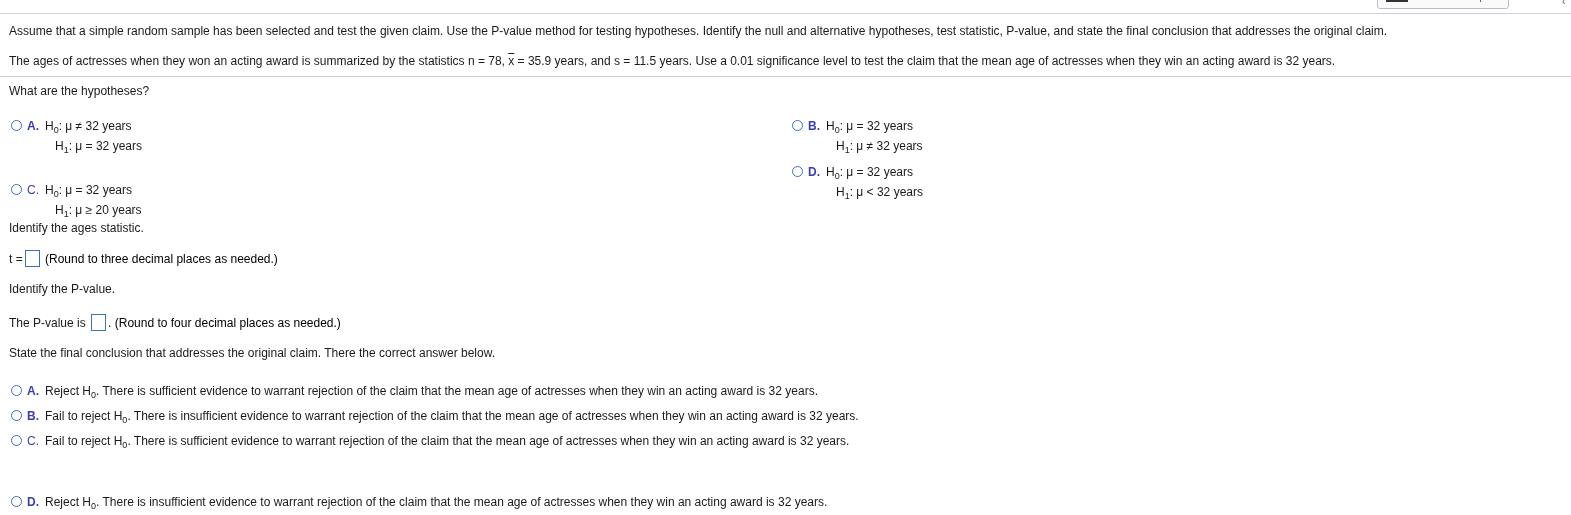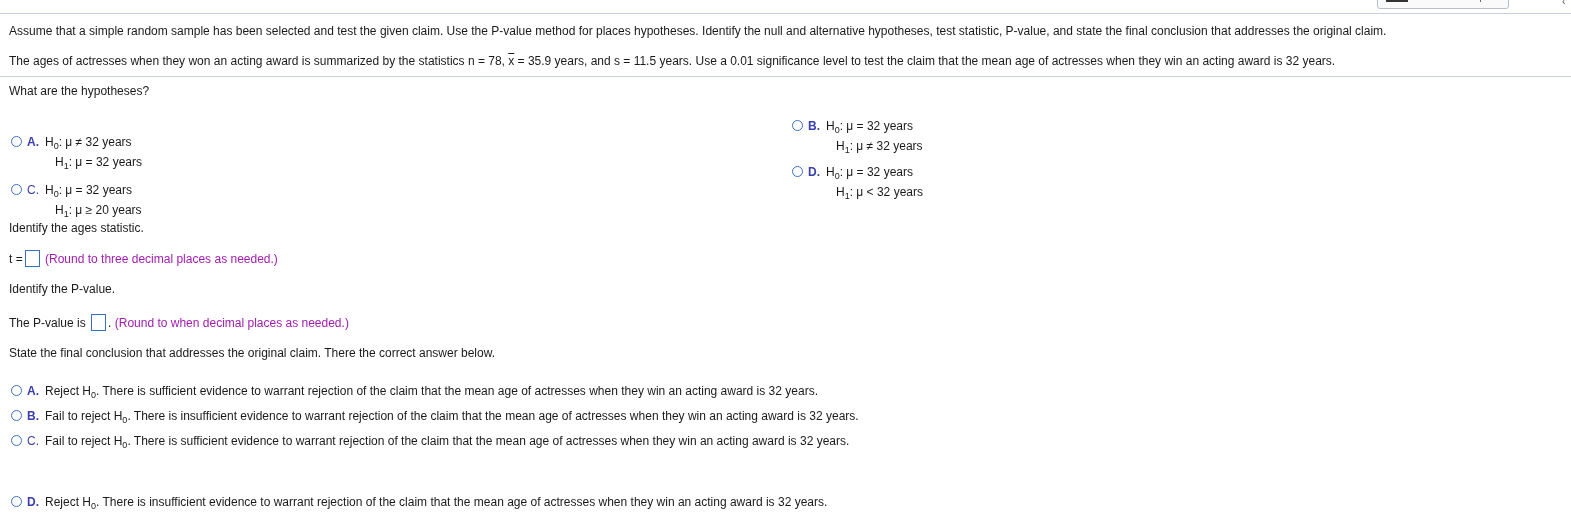--- a/index.html
+++ b/index.html
@@ -23,43 +23,43 @@
   }
   .letter { color: #3a3fb0; font-weight: bold; margin-right: 6px; }
   .letter.light { font-weight: normal; }
   .hyp { position: absolute; font-size: 12px; line-height: 20px; }
   .hyp .line2 { padding-left: 44px; }
   sub { font-size: 9px; vertical-align: -3px; line-height: 0; }
   .answer-box {
     display: inline-block; width: 15px; height: 17px; border: 1px solid #3b6fc4;
     box-sizing: border-box; vertical-align: -4px; background: #fff; margin: 0 2px;
   }
-  .hint { color: #a21caf; }
+  .hint { color: #000000; }
   .concl { position: absolute; left: 11px; line-height: 16px; }
 </style>
 </head>
 <body>
 
 <div class="topctl">
   <div class="bar"></div>
   <div class="tick"></div>
 </div>
 <div class="edge-glyph">‹</div>
 <div class="rule" style="top:13px;"></div>
 
-<div class="abs" style="left:9px; top:24px;">Assume that a simple random sample has been selected and test the given claim. Use the P-value method for places hypotheses. Identify the null and alternative hypotheses, test statistic, P-value, and state the final conclusion that addresses the original claim.</div>
+<div class="abs" style="left:9px; top:24px;">Assume that a simple random sample has been selected and test the given claim. Use the P-value method for testing hypotheses. Identify the null and alternative hypotheses, test statistic, P-value, and state the final conclusion that addresses the original claim.</div>
 
 <div class="abs" style="left:9px; top:54px;">
   <span>The ages of actresses when they won an acting award is summarized by the statistics n = 78, </span><span style="text-decoration: overline;">x</span><span> = 35.9 years, and s = 11.5 years. Use a 0.01 significance level to test the claim that the mean age of actresses when they win an acting award is 32 years.</span>
 </div>
 <div class="rule" style="top:76px;"></div>
 
 <div class="abs" style="left:9px; top:84px;">What are the hypotheses?</div>
 
-<div class="hyp" style="left:11px; top:116px;margin-top:16px;">
+<div class="hyp" style="left:11px; top:116px;">
   <div><span class="radio"></span><span class="letter">A.</span><span>H</span><sub>0</sub><span>: μ ≠ 32 years</span></div>
   <div class="line2"><span>H</span><sub>1</sub><span>: μ = 32 years</span></div>
 </div>
 
 <div class="hyp" style="left:792px; top:116px;">
   <div><span class="radio"></span><span class="letter">B.</span><span>H</span><sub>0</sub><span>: μ = 32 years</span></div>
   <div class="line2"><span>H</span><sub>1</sub><span>: μ ≠ 32 years</span></div>
 </div>
 
 <div class="hyp" style="left:11px; top:180px;">
@@ -75,21 +75,21 @@
 <div class="abs" style="left:9px; top:221px;">Identify the ages statistic.</div>
 <div class="abs" style="left:9px; top:250px;">
   <span>t =</span><span class="answer-box"></span>
   <span class="hint">(Round to three decimal places as needed.)</span>
 </div>
 
 <div class="abs" style="left:9px; top:282px;">Identify the P-value.</div>
 <div class="abs" style="left:9px; top:314px;">
   <span>The P-value is</span>
   <span class="answer-box"></span><span>.</span>
-  <span class="hint">(Round to when decimal places as needed.)</span>
+  <span class="hint">(Round to four decimal places as needed.)</span>
 </div>
 
 <div class="abs" style="left:9px; top:346px;">State the final conclusion that addresses the original claim. There the correct answer below.</div>
 
 <div class="concl abs" style="top:383px;">
   <span class="radio"></span><span class="letter">A.</span><span>Reject H</span><sub>0</sub><span>. There is sufficient evidence to warrant rejection of the claim that the mean age of actresses when they win an acting award is 32 years.</span>
 </div>
 <div class="concl abs" style="top:408px;">
   <span class="radio"></span><span class="letter">B.</span><span>Fail to reject H</span><sub>0</sub><span>. There is insufficient evidence to warrant rejection of the claim that the mean age of actresses when they win an acting award is 32 years.</span>
 </div>

